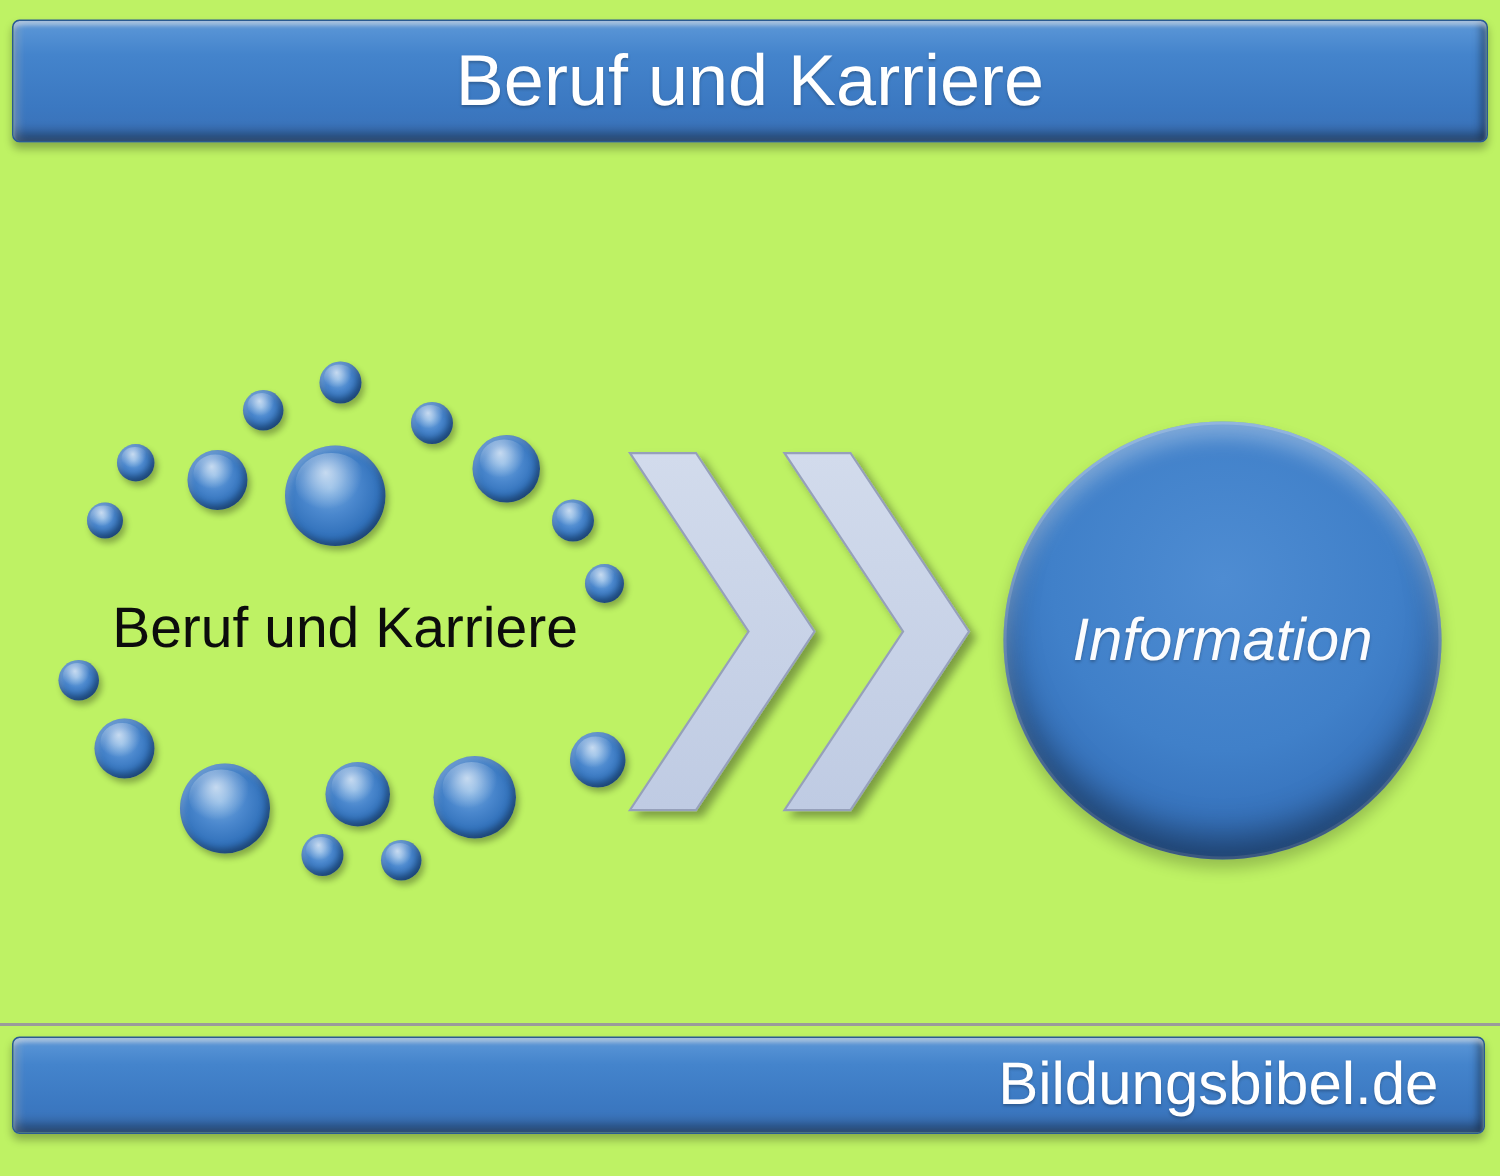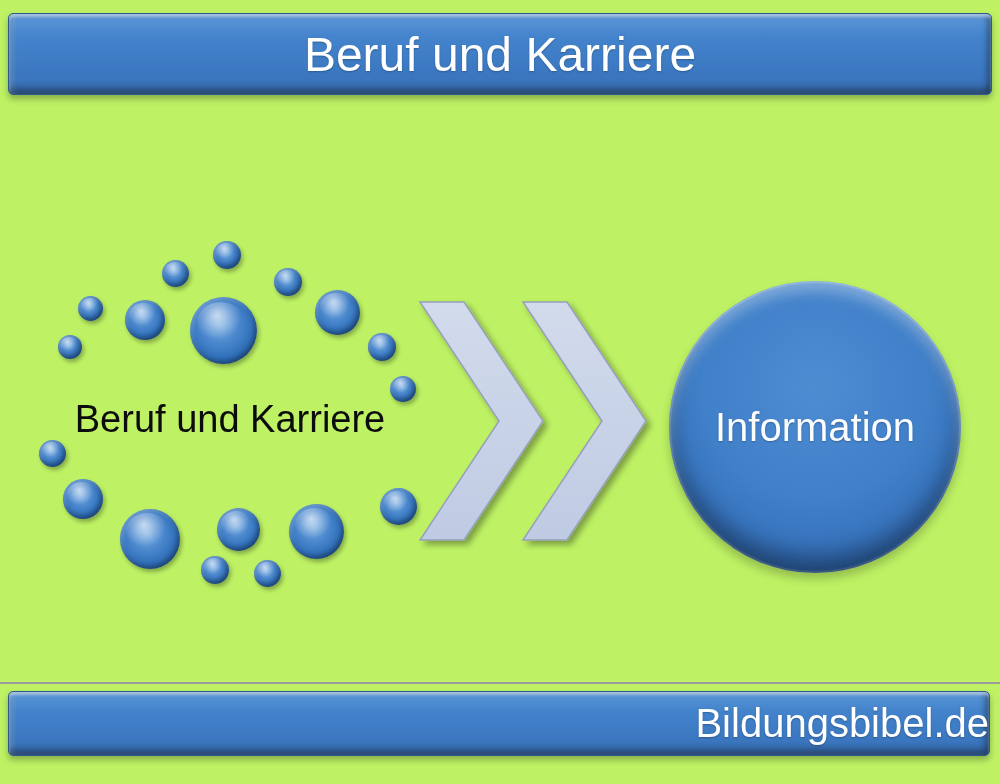--- a/index.html
+++ b/index.html
@@ -15,21 +15,21 @@
     background:linear-gradient(180deg,#5d98d8 0%,#4484cc 28%,#3b78c1 72%,#3a70b6 100%);
     box-shadow:
       inset 0 3px 3px rgba(255,255,255,.45),
       inset 0 -6px 7px rgba(0,0,0,.33),
       inset 4px 0 5px rgba(255,255,255,.22),
       inset -4px 0 6px rgba(0,0,0,.28),
       0 4px 6px rgba(0,0,0,.28);
     display:flex;align-items:center;color:#ffffff;
   }
   .bar.header{top:13px;justify-content:center;}
-  .bar.footer{top:691px;height:65px;width:982px;justify-content:flex-end;}
+  .bar.footer{top:691px;height:65px;width:982px;justify-content:flex-end;padding-right:30px;}
   .bar-title{
     font-size:48px;letter-spacing:0;color:#fff;
     text-shadow:0 1px 2px rgba(0,0,0,.25);
   }
   .footer-title{
     font-size:40px;color:#fff;text-shadow:0 1px 2px rgba(0,0,0,.25);
   }
   .footer-divider{
     position:absolute;left:0;top:682px;width:1000px;height:2px;background:#9b9b9b;
   }
@@ -62,21 +62,21 @@
     position:absolute;left:669px;top:281px;width:292px;height:292px;border-radius:50%;
     background:radial-gradient(circle at 50% 36%,#4e8cd2 0%,#4080c9 48%,#346fb9 74%,#2a5ea6 90%,#1e4e8e 100%);
     box-shadow:
       inset 0 10px 14px rgba(255,255,255,.35),
       inset 0 -16px 22px rgba(0,0,0,.38),
       inset 0 0 0 2px rgba(255,255,255,.18),
       0 6px 10px rgba(0,0,0,.22);
     display:flex;align-items:center;justify-content:center;
   }
   .info-label{
-    font-size:40px;color:#fbfcfe;text-shadow:0 1px 2px rgba(0,0,0,.25);
+    font-size:40px;color:#fbfcfe;text-shadow:0 1px 2px rgba(0,0,0,.25);font-style:italic;
   }
 </style>
 </head>
 <body>
 
 <div class="canvas">
 
   <div class="bar header">
     <span class="bar-title">Beruf und Karriere</span>
   </div>

